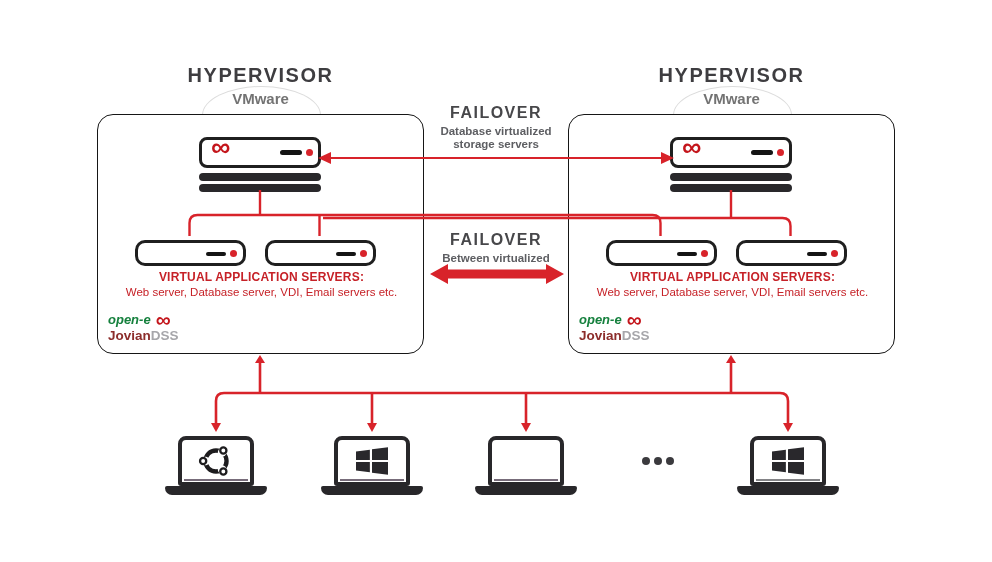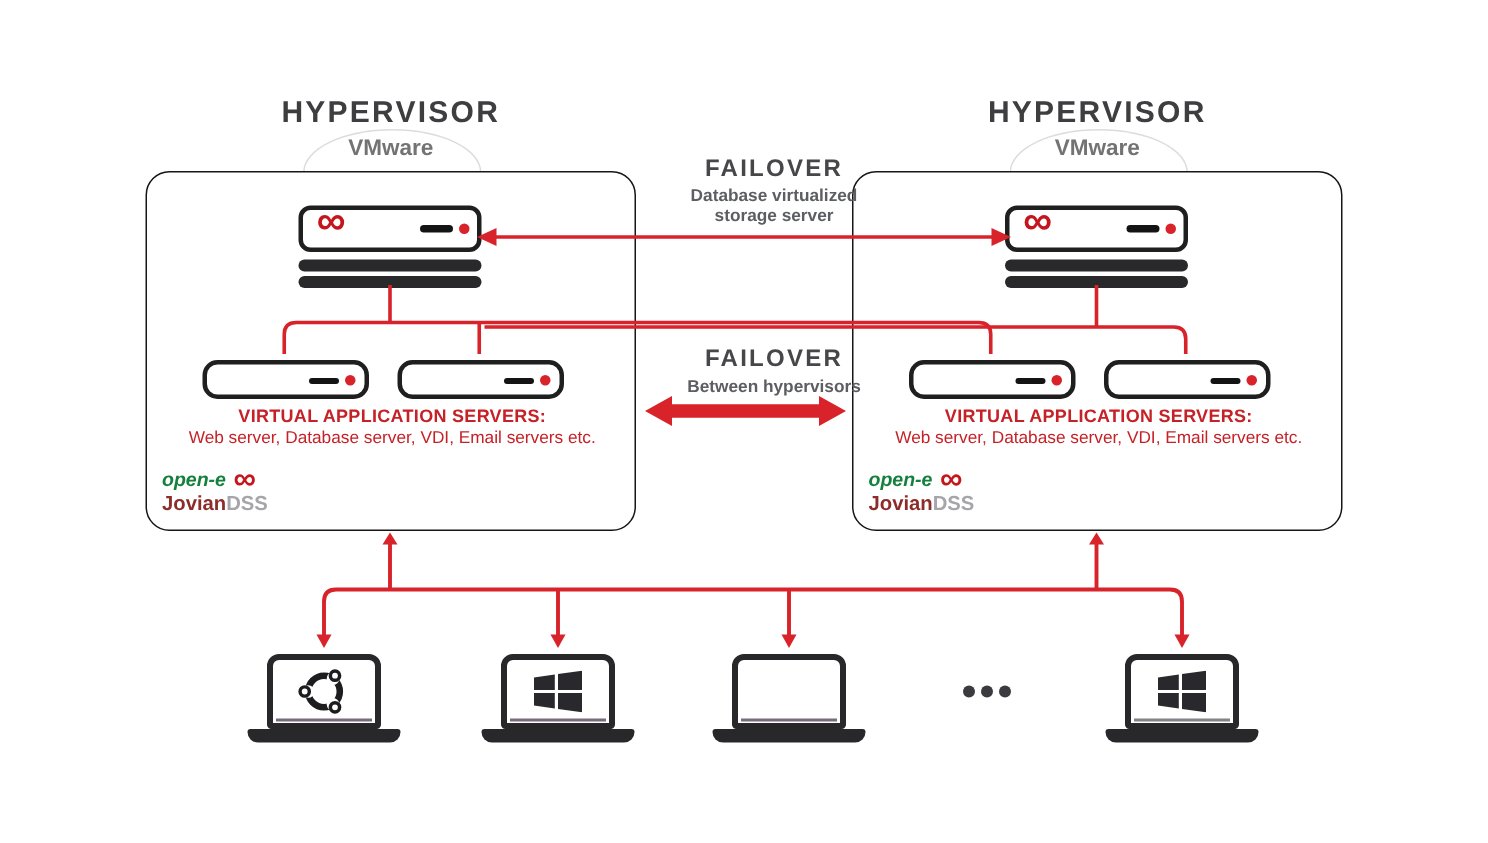--- a/index.html
+++ b/index.html
@@ -58,21 +58,21 @@
   }
   
   .brand{position:absolute;left:10px;top:197px;width:120px;}
   .brand-row{display:flex;align-items:center;}
   .brand-name{font-size:13px;font-weight:bold;font-style:italic;color:#15803d;}
   .brand-inf{font-size:21px;font-weight:bold;color:#c4161c;margin-left:5px;line-height:14px;}
   .brand-product{margin-top:1px;font-size:13.5px;}
   .brand-jovian{color:#8c2d2b;font-weight:bold;}
   .brand-dss{color:#a6a6aa;font-weight:bold;}
   
-  .failover-block{position:absolute;left:444px;width:144px;text-align:center;z-index:3;}
+  .failover-block{position:absolute;left:424px;width:144px;text-align:center;z-index:3;}
   .fo-top{top:104px;}
   .fo-mid{top:231px;}
   .fo-title{font-size:16px;font-weight:bold;letter-spacing:1.5px;color:#47474a;}
   .fo-sub{font-size:11.5px;font-weight:bold;color:#5d5e62;line-height:13px;margin-top:3px;}
   
   .connectors{position:absolute;left:0;top:0;z-index:4;pointer-events:none;}
   
   .laptop-screen{
     position:absolute;top:436px;width:76px;height:50px;background:#ffffff;
     border:4px solid #28272a;border-radius:8px 8px 3px 3px;box-sizing:border-box;z-index:3;
@@ -196,28 +196,28 @@
       <div class="brand-product">
         <span class="brand-jovian">Jovian</span><span class="brand-dss">DSS</span>
       </div>
     </div>
   </div>
 
   <div class="failover-block fo-top">
     <div class="fo-title">FAILOVER</div>
     <div class="fo-sub">
       <div>Database virtualized</div>
-      <div>storage server</div>
+      <div>storage servers</div>
     </div>
   </div>
 
   <div class="failover-block fo-mid">
     <div class="fo-title">FAILOVER</div>
     <div class="fo-sub">
-      <div>Between hypervisors</div>
+      <div>Between virtualized</div>
     </div>
   </div>
 
   <div class="laptop-screen" style="left:178px">
     <svg class="os-logo" width="36" height="36" viewBox="-14 -14 28 28">
       <circle r="8.2" fill="none" stroke="#1d1c1e" stroke-width="3.4"></circle>
       <circle cx="-8.2" cy="0" r="3.3" fill="#ffffff"></circle>
       <circle cx="4.7" cy="-6.7" r="3.3" fill="#ffffff"></circle>
       <circle cx="4.7" cy="6.7" r="3.3" fill="#ffffff"></circle>
       <circle cx="-10" cy="0" r="2.4" fill="#ffffff" stroke="#1d1c1e" stroke-width="1.8"></circle>

